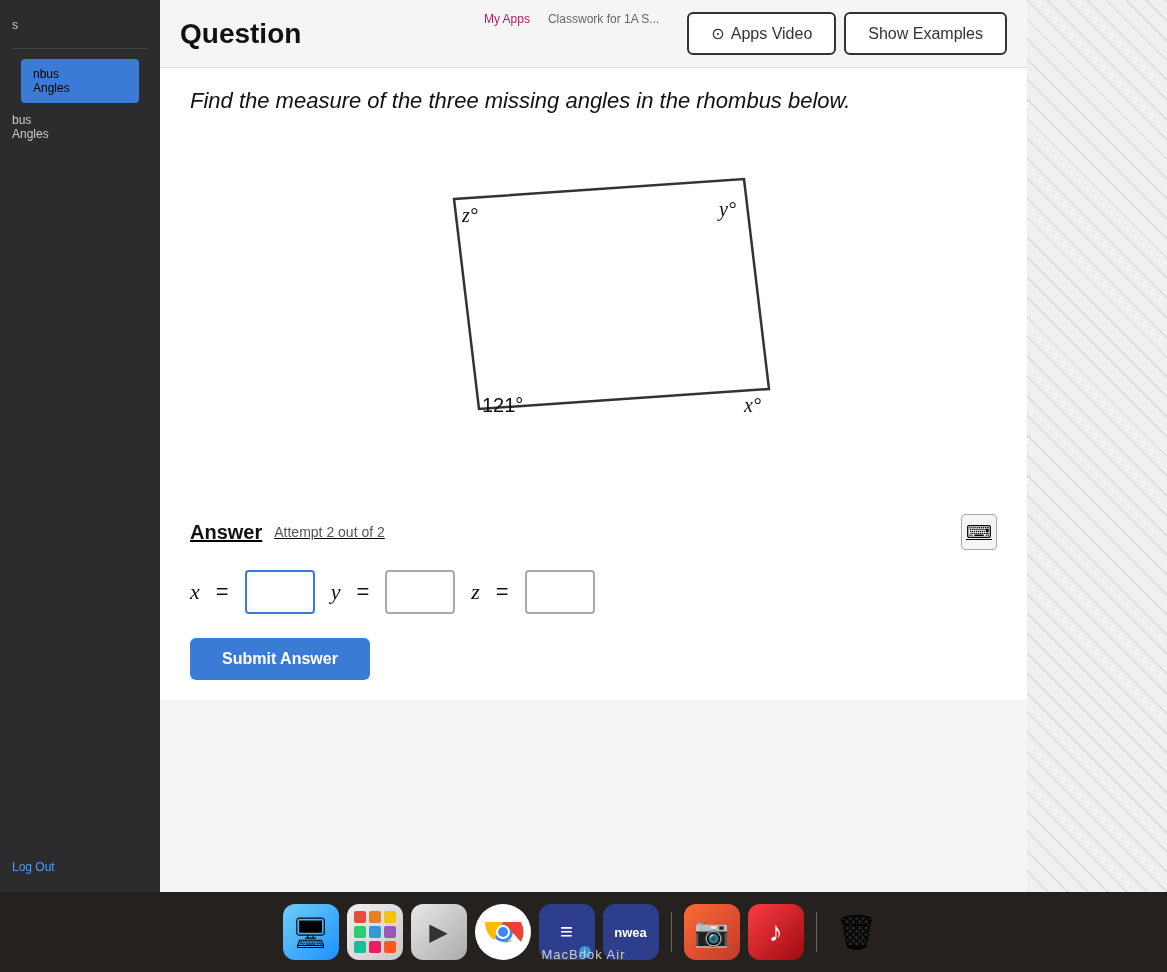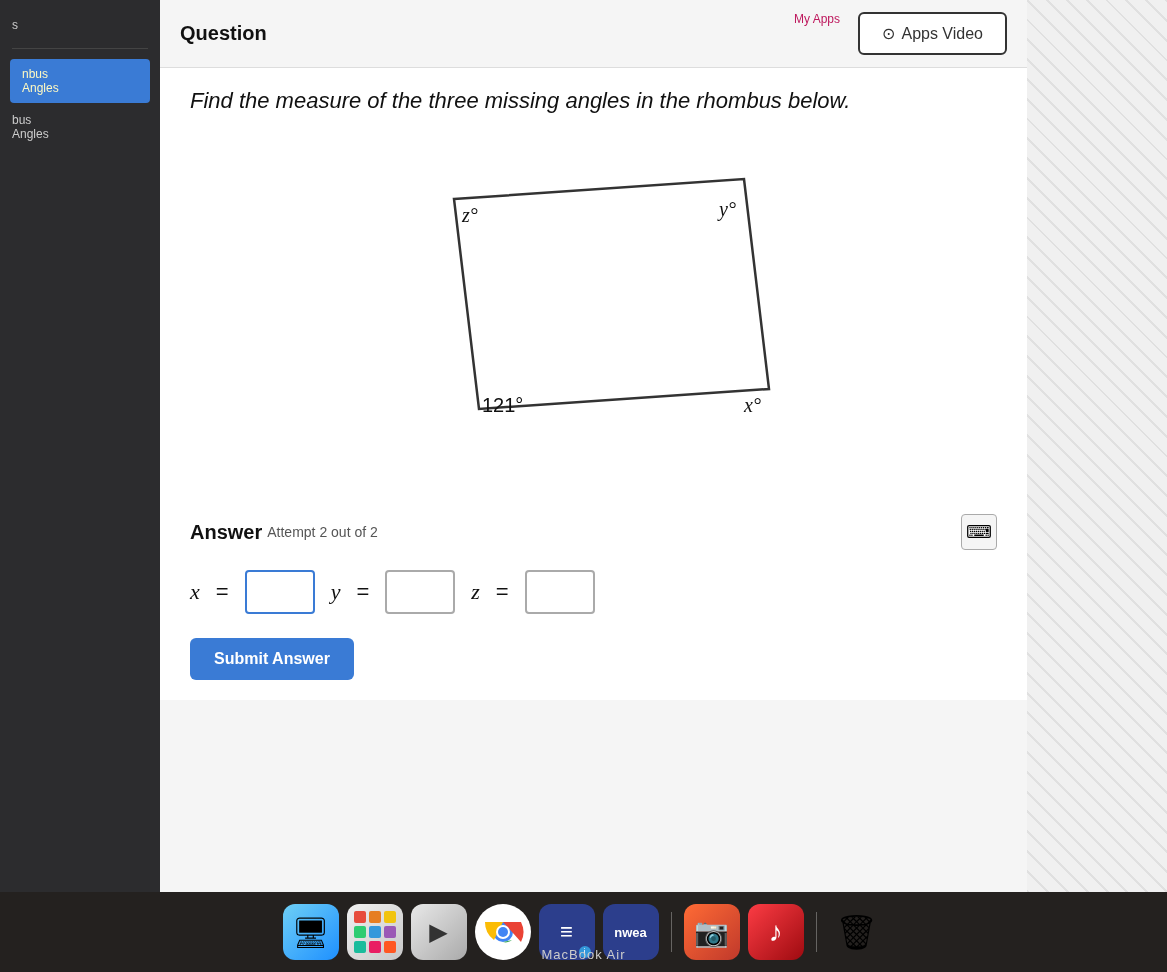--- a/index.html
+++ b/index.html
@@ -42,23 +42,23 @@
 
     .sidebar-item {
       padding: 8px 12px;
       color: #ccc;
       font-size: 12px;
       cursor: pointer;
     }
 
     .sidebar-item.active {
       background: #3a7bd5;
-      color: #fef9c3;
+      color: #000000;
       border-radius: 4px;
-      margin: 2px 10px;
+      margin: 2px 21px;
     }
 
     .sidebar-divider {
       border: none;
       border-top: 1px solid #444;
       margin: 8px 12px;
     }
 
     .sidebar-logout {
       margin-top: auto;
@@ -156,22 +156,23 @@
 
     
     .answer-section {
       padding: 20px 30px;
       background: white;
     }
 
     .answer-header {
       display: flex;
       align-items: center;
-      gap: 5px;
+      gap: 12px;
       margin-bottom: 20px;
+      text-decoration: underline;
     }
 
     .answer-label {
       font-size: 20px;
       font-weight: 700;
       color: #111;
     }
 
     .attempt-text {
       font-size: 14px;
@@ -219,21 +220,21 @@
       text-align: center;
       outline: none;
       background: white;
     }
 
     .answer-input.normal-border {
       border: 2px solid #aaa;
     }
 
     .submit-btn {
-      padding: 12px 24px;
+      padding: 12px 32px;
       background: #3a7bd5;
       color: white;
       border: none;
       border-radius: 6px;
       font-size: 16px;
       font-weight: 600;
       cursor: pointer;
     }
 
     
@@ -379,35 +380,40 @@
     <div class="sidebar-item active">
       <div>nbus</div>
       <div>Angles</div>
     </div>
 
     <div class="sidebar-item">
       <div>bus</div>
       <div>Angles</div>
     </div>
 
+    <div class="sidebar-logout">Log Out</div>
   </div>
 
   <div class="main-wrapper">
 
     <div class="main-content">
 
       <div class="top-bar">
         <div class="top-bar-left">
-          <span class="top-bar-brand" style="font-size:20px;font-weight:700;color:#111;text-align:right;">Question</span>
+          <span class="top-bar-brand" style="font-size:28px;font-weight:700;color:#111;text-align:right;">Question</span>
         </div>
         <div class="top-bar-right">
           <span style="font-size:12px;color:#be185d;margin-right:10px;">My Apps</span>
+          <span style="font-size:12px;color:#666;margin-right:20px;">Classwork for 1A S...</span>
           <button class="btn-watch-video">
             <span style="font-size:16px;">⊙</span>
             <span>Apps Video</span>
+          </button>
+          <button class="btn-show-examples">
+            <span>Show Examples</span>
           </button>
         </div>
       </div>
 
       <div class="question-area">
         <div class="question-text">Find the measure of the three missing angles in the rhombus below.</div>
 
         <div class="diagram-container">
           <svg class="rhombus-svg" viewBox="0 0 480 300">
 

